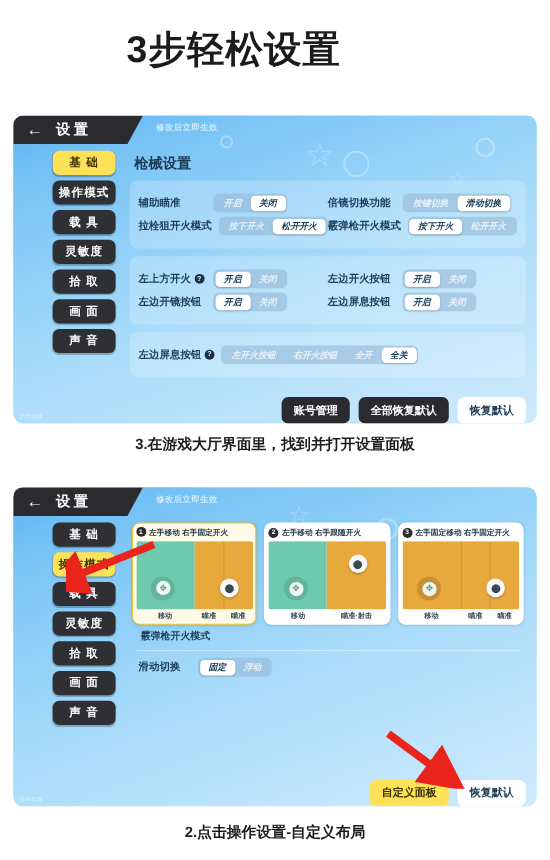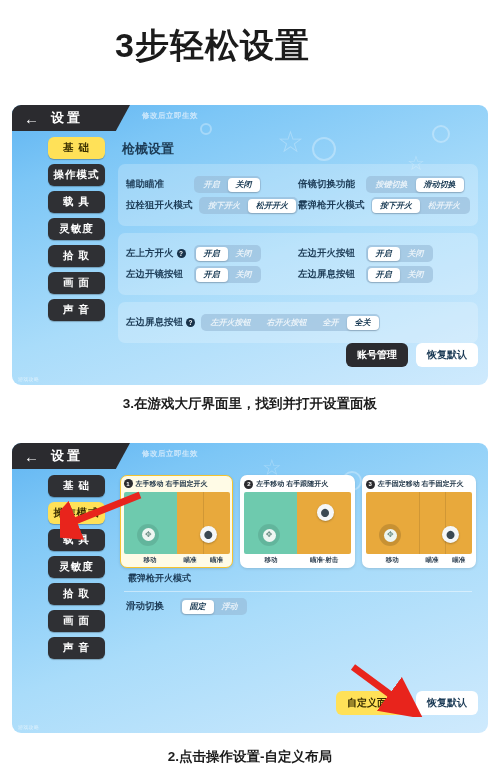--- a/index.html
+++ b/index.html
@@ -113,21 +113,21 @@
     font-size: 8px; font-weight: 700;
     color: rgba(255,255,255,.75);
     padding: 0 8px; height: 14px;
     display: flex; align-items: center; justify-content: center;
     border-radius: 4px; white-space: nowrap; font-style: italic;
   }
   .seg .opt.sel { background:#ffffff; color:#163852; box-shadow: 0 1px 2px rgba(0,0,0,.18); }
 
   
   .actions {
-    position: absolute; right: 10px; bottom: 18px;
+    position: absolute; right: 10px; bottom: 0;
     display: flex; gap: 8px; align-items: flex-end;
   }
   .btn {
     font-size: 10px; font-weight: 700;
     padding: 5px 11px; border-radius: 6px;
     white-space: nowrap;
   }
   .btn.dark { background:#2b2b2f; color:#fff; }
   .btn.light { background:#fff; color:#1b3a55; }
   .btn.yellow { background:#ffe158; color:#3a2f00; }
@@ -323,20 +323,21 @@
                 <span class="opt">右开火按钮</span>
                 <span class="opt">全开</span>
                 <span class="opt sel">全关</span>
               </span>
             </div>
           </div>
         </div>
 
         <div class="actions">
           <div class="btn dark">账号管理</div>
+          <div class="btn dark">全部恢复默认</div>
           <div class="btn light">恢复默认</div>
         </div>
       </div>
     </div>
     <div class="watermark">游戏攻略</div>
   </div>
 
   <div style="position:absolute;left:0;top:395px;width:500px;text-align:center;font-size:13.5px;font-weight:700;color:#1c1c1c;">3.在游戏大厅界面里，找到并打开设置面板</div>
 
   <div class="shot shot2">

